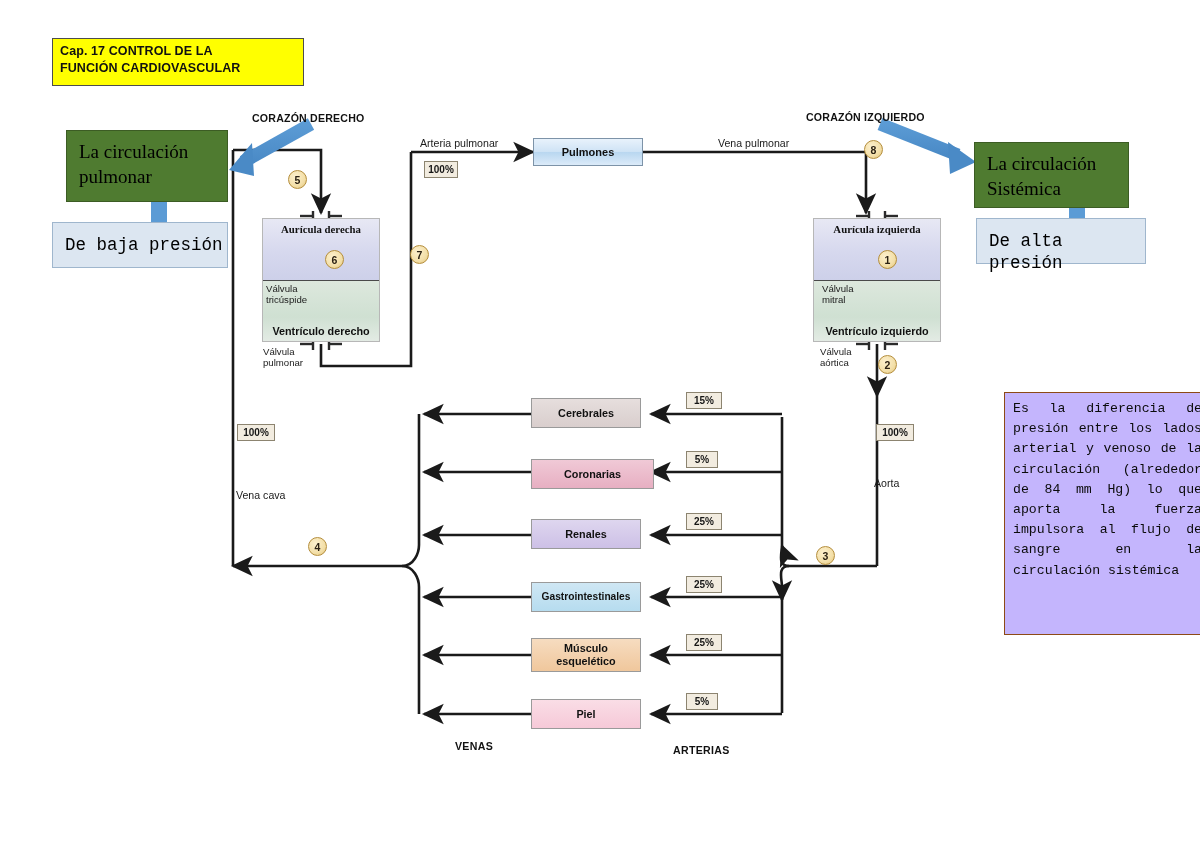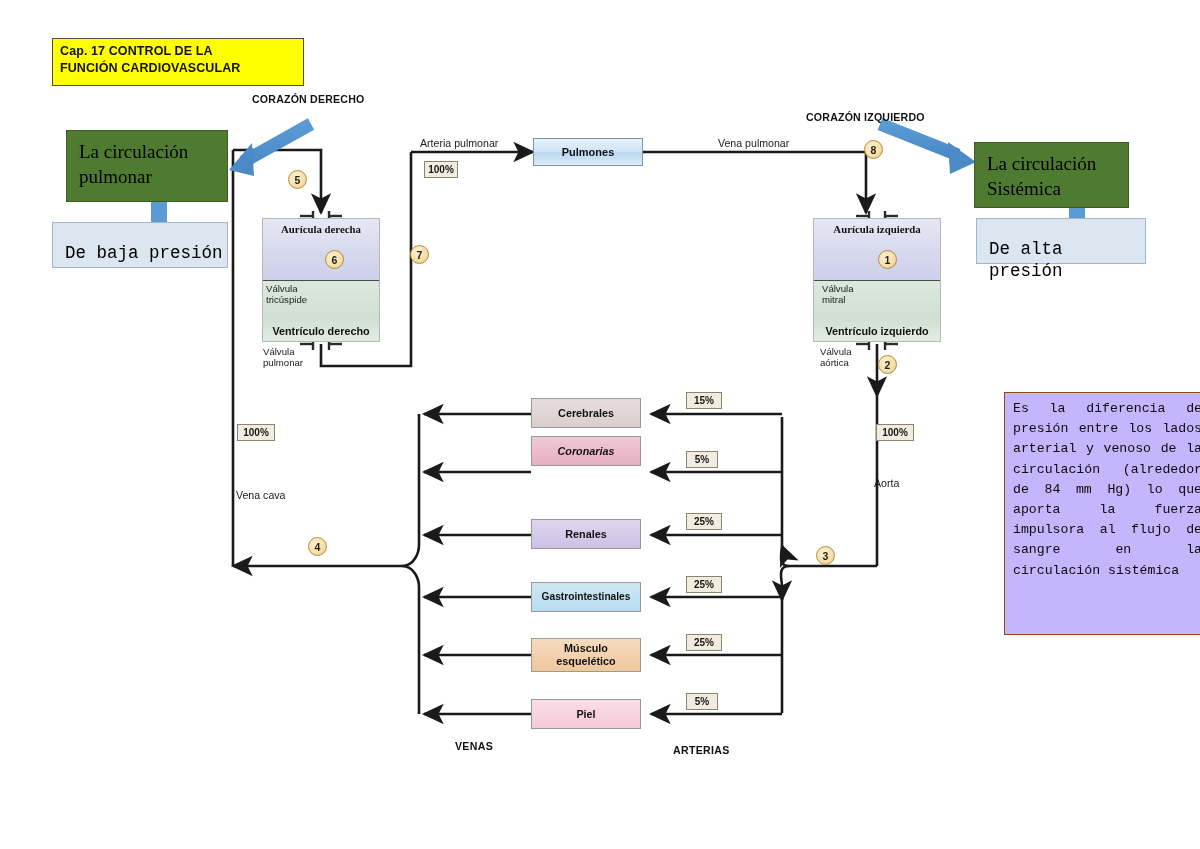--- a/index.html
+++ b/index.html
@@ -25,21 +25,21 @@
 
   
   .green-box{
     background:#4f7b30;border:1px solid #3c5c24;box-sizing:border-box;
     color:#000;font-family:"Liberation Serif", serif;font-size:19px;
     line-height:25px;padding:8px 10px 0 12px;
   }
   .blue-box{
     background:#dce6f1;border:1px solid #9fb6cd;box-sizing:border-box;
     color:#000;font-family:"Liberation Mono", monospace;font-size:17.5px;
-    line-height:22px;padding:19px 0 0 12px;letter-spacing:0px;
+    line-height:22px;padding:11px 0 0 12px;letter-spacing:0px;
   }
   #green-left{left:66px;top:130px;width:162px;height:72px;}
   #blue-left{left:52px;top:222px;width:176px;height:46px;}
   #green-right{left:974px;top:142px;width:155px;height:66px;}
   #blue-right{left:976px;top:218px;width:170px;height:46px;}
 
   
   #orange-note{
     left:958px;top:392px;width:207px;height:243px;
     background:#c4b5fd;border:1px solid #8d4a16;box-sizing:border-box;
@@ -56,21 +56,21 @@
     padding:6px 12px 0 13px;
     font-family:"Liberation Mono", monospace;font-size:13.6px;
     line-height:25px;color:#0b0b0b;
   }
 
   
   .heart-cap{
     font-size:10.6px;font-weight:bold;color:#111;letter-spacing:.2px;
     white-space:nowrap;
   }
-  #cap-right{left:252px;top:93px;}
+  #cap-right{left:252px;top:112px;}
   #cap-left{left:806px;top:111px;}
 
   
   .heart{
     border:1px solid #b7b7b7;box-sizing:border-box;background:#fff;
   }
   .atrium{
     background:linear-gradient(to bottom,#e7e8f4 0%,#d6d8ee 55%,#cdd0e9 100%);
     box-sizing:border-box;border-bottom:1.6px solid #4a4a4a;
     display:flex;align-items:flex-start;justify-content:center;
@@ -326,21 +326,21 @@
   <div class="abs numc" style="left:878px;top:250px;">1</div>
   <div class="abs numc" style="left:878px;top:355px;">2</div>
   <div class="abs numc" style="left:816px;top:546px;">3</div>
   <div class="abs numc" style="left:308px;top:537px;">4</div>
 
   <div class="abs organ org-cerebrales" style="left:531px;top:398px;width:110px;height:30px;">
     <span>Cerebrales</span>
   </div>
   <div class="abs pct" style="left:686px;top:392px;width:36px;">15%</div>
 
-  <div class="abs organ org-coronarias" style="left:531px;top:436px;width:110px;height:30px;font-style:italic;">
+  <div class="abs organ org-coronarias" style="left:531px;top:459px;width:123px;height:30px;">
     <span>Coronarias</span>
   </div>
   <div class="abs pct" style="left:686px;top:451px;width:32px;">5%</div>
 
   <div class="abs organ org-renales" style="left:531px;top:519px;width:110px;height:30px;">
     <span>Renales</span>
   </div>
   <div class="abs pct" style="left:686px;top:513px;width:36px;">25%</div>
 
   <div class="abs organ org-gastro" style="left:531px;top:582px;width:110px;height:30px;">

